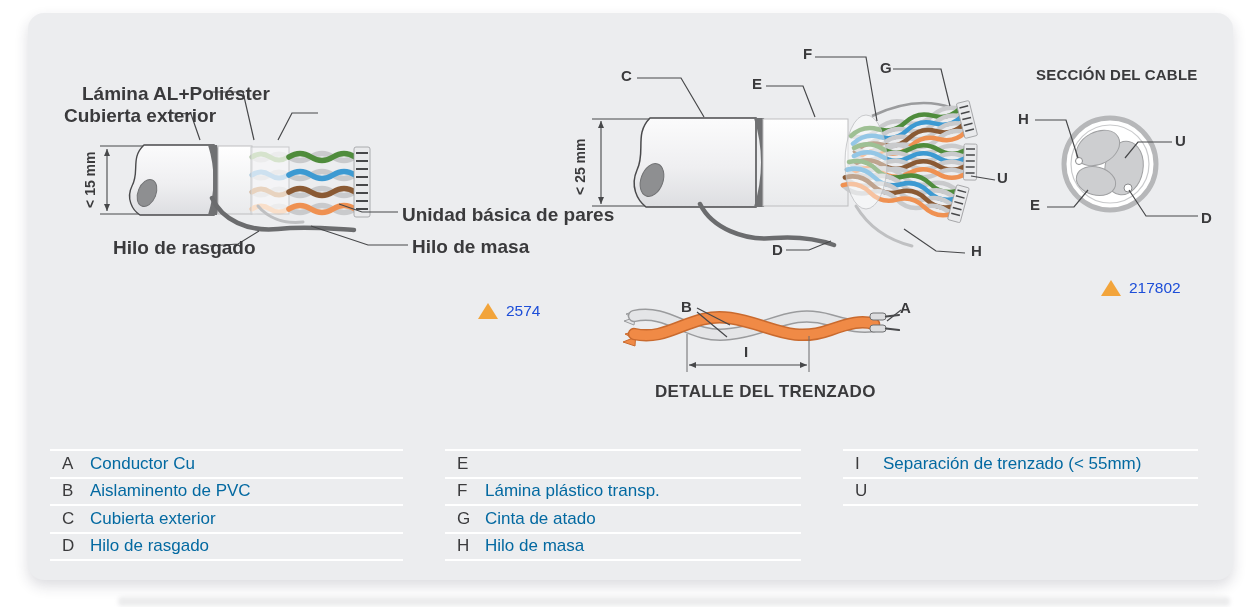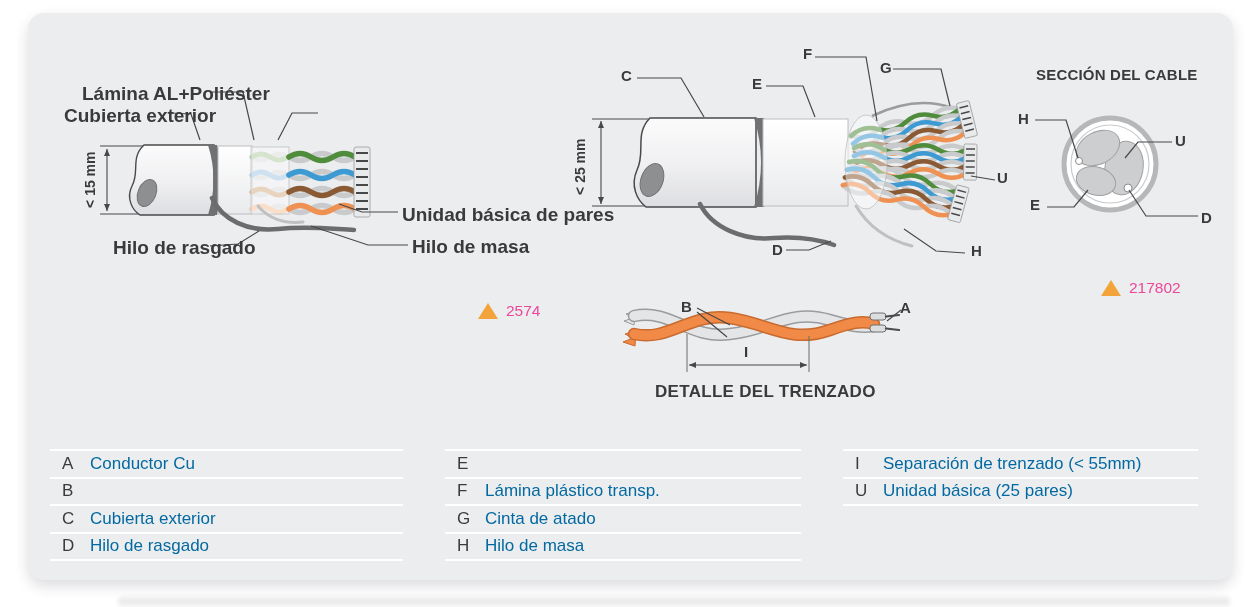--- a/index.html
+++ b/index.html
@@ -11,21 +11,21 @@
   svg.art{position:absolute;left:0;top:0;pointer-events:none;}
   .lbl{position:absolute;color:#3A3A3C;font-weight:bold;font-size:19px;
        line-height:1.1;white-space:nowrap;}
   .callout{font-size:15px;}
   .dim{width:70px;text-align:center;transform:rotate(-90deg);font-size:14px;}
   .sec-title{font-size:15px;letter-spacing:.2px;margin-left:8px;}
   .detail-title{font-size:17px;letter-spacing:.3px;}
   .ref{position:absolute;display:flex;align-items:center;gap:8px;}
   .tri{width:0;height:0;border-left:10px solid transparent;
        border-right:10px solid transparent;border-bottom:16px solid #F2A43B;}
-  .ref-num{font-size:15.5px;color:#ec4899;}
+  .ref-num{font-size:15.5px;color:#1d4ed8;}
   .legend-col{position:absolute;top:449px;}
   .legend-row{display:flex;align-items:center;height:25.5px;border-top:2px solid #ffffff;}
   .legend-row:last-child{border-bottom:2px solid #ffffff;}
   .legend-letter{flex:0 0 auto;width:28px;padding-left:12px;font-size:17px;color:#3B3B3D;}
   .legend-text{font-size:17px;color:#0369a1;}
   .remnant{position:absolute;left:118px;top:597px;width:1112px;height:9px;
            background:#d7d8da;opacity:.5;filter:blur(2px);border-radius:4px;}
 </style>
 </head>
 <body>
@@ -208,20 +208,21 @@
   <div class="lbl detail-title" style="left:655px;top:383px;width:215px;text-align:center">DETALLE DEL TRENZADO</div>
 
   <div>
     <div class="legend-col" style="left:50px;width:353px">
       <div class="legend-row">
         <span class="legend-letter">A</span>
         <span class="legend-text">Conductor Cu</span>
       </div>
       <div class="legend-row">
         <span class="legend-letter">B</span>
+        <span class="legend-text">Aislaminento de PVC</span>
       </div>
       <div class="legend-row">
         <span class="legend-letter">C</span>
         <span class="legend-text">Cubierta exterior</span>
       </div>
       <div class="legend-row">
         <span class="legend-letter">D</span>
         <span class="legend-text">Hilo de rasgado</span>
       </div>
     </div>
@@ -242,19 +243,18 @@
         <span class="legend-text">Hilo de masa</span>
       </div>
     </div>
     <div class="legend-col" style="left:843px;width:355px">
       <div class="legend-row">
         <span class="legend-letter">I</span>
         <span class="legend-text">Separación de trenzado (&lt; 55mm)</span>
       </div>
       <div class="legend-row">
         <span class="legend-letter">U</span>
-        <span class="legend-text">Unidad básica (25 pares)</span>
       </div>
     </div>
   </div>
 
   <div class="remnant"></div>
 </div>
 
 </body></html>

